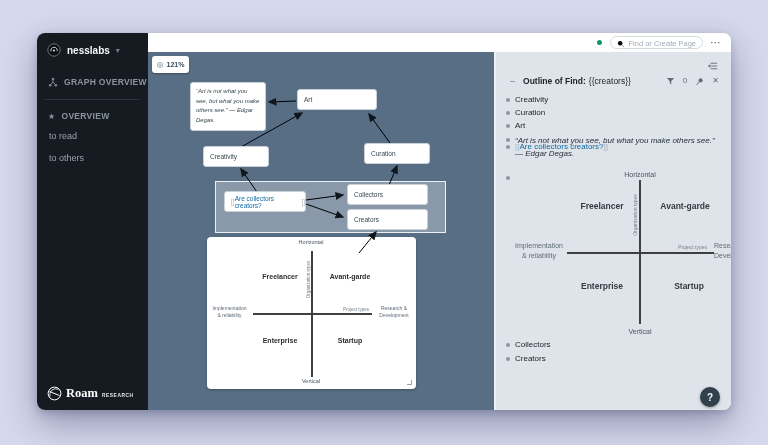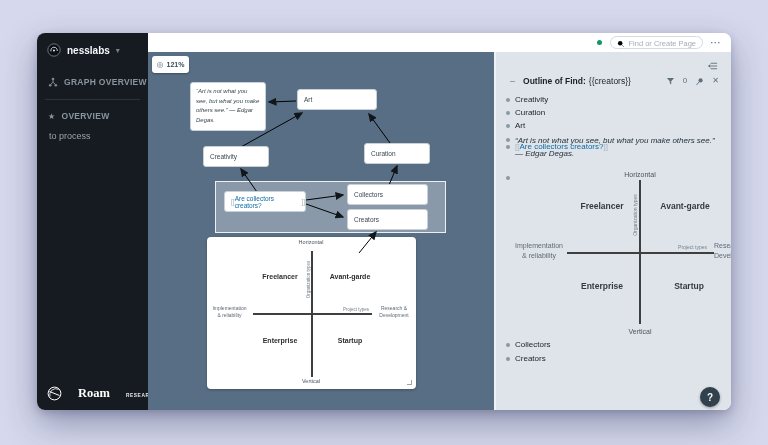--- a/index.html
+++ b/index.html
@@ -23,21 +23,21 @@
   .avatar { width:14px; height:14px; flex:0 0 auto; }
   .ws-name { color:#f5f8fa; font-size:10px; font-weight:700; }
   .chev { color:#76808a; font-size:8px; margin-top:1px; }
   .nav { margin-top:14px; }
   .nav-item { display:flex; align-items:center; gap:6px; padding:6px 0 6px 11px; font-size:8.5px; font-weight:700; letter-spacing:.3px; cursor:pointer; }
   .nav-item .ico { width:10px; height:10px; color:#7e8892; display:flex; align-items:center; justify-content:center; }
   .sb-divider { border-top:1px solid #2b323b; margin:6px 8px 6px 8px; }
   .sc-title { display:flex; align-items:center; gap:6px; padding:5px 0 4px 11px; font-size:8.5px; font-weight:700; letter-spacing:.3px; }
   .sc-star { font-size:8px; color:#8a949e; }
   .sc-link { padding:6px 0 6px 12px; font-size:9px; color:#99a3ac; cursor:pointer; }
-  .sb-footer { position:absolute; left:10px; bottom:9px; display:flex; align-items:baseline; gap:16px; color:#ffffff; }
+  .sb-footer { position:absolute; left:10px; bottom:9px; display:flex; align-items:baseline; gap:4px; color:#ffffff; }
   .roam-ico { width:15px; height:15px; align-self:center; }
   .roam-name { font-family:"Liberation Serif","DejaVu Serif",serif; font-size:12.5px; font-weight:700; color:#ffffff; }
   .roam-sub { font-size:4.8px; letter-spacing:.6px; color:#e8eaec; font-weight:700; }
   
   .topbar {
     position:absolute; left:111px; top:0; width:583px; height:19px; background:#ffffff;
     display:flex; align-items:center; justify-content:flex-end; gap:8px; padding-right:10px;
   }
   .status-dot { width:5px; height:5px; border-radius:50%; background:#0f9960; }
   .search-pill {
@@ -167,21 +167,22 @@
         <span>GRAPH OVERVIEW</span>
       </div>
     </nav>
 
     <div class="sb-divider"></div>
 
     <div class="sc-title">
       <span class="sc-star">★</span>
       <span>OVERVIEW</span>
     </div>
-    <div class="sc-link">to process</div>
+    <div class="sc-link">to read</div>
+    <div class="sc-link">to others</div>
 
     <div class="sb-footer">
       <span class="roam-ico">
         <svg width="15" height="15" viewBox="0 0 15 15">
             <circle cx="7.5" cy="7.5" r="6.4" stroke="#ffffff" stroke-width="1" fill="none"></circle>
             <path d="M3,10.5 A6,6 0 0 1 11.5,3.4" stroke="#ffffff" stroke-width=".8" fill="none"></path>
             <line x1="2.5" y1="5.5" x2="12.5" y2="9.5" stroke="#ffffff" stroke-width=".8"></line>
           </svg>
       </span>
       <span class="roam-name">Roam</span>

